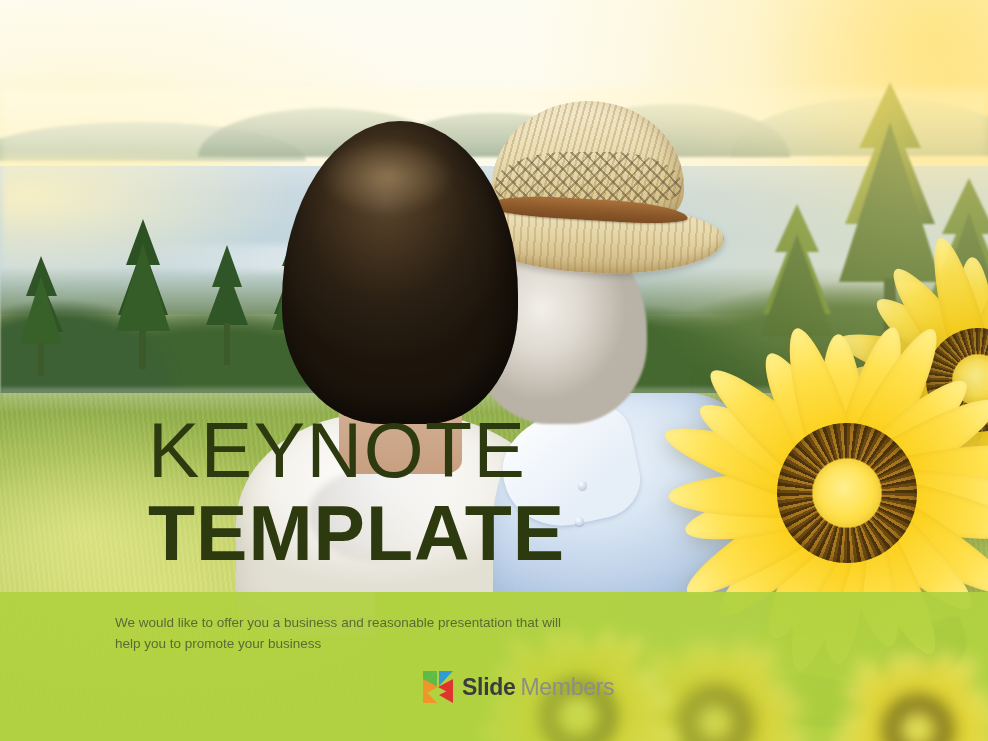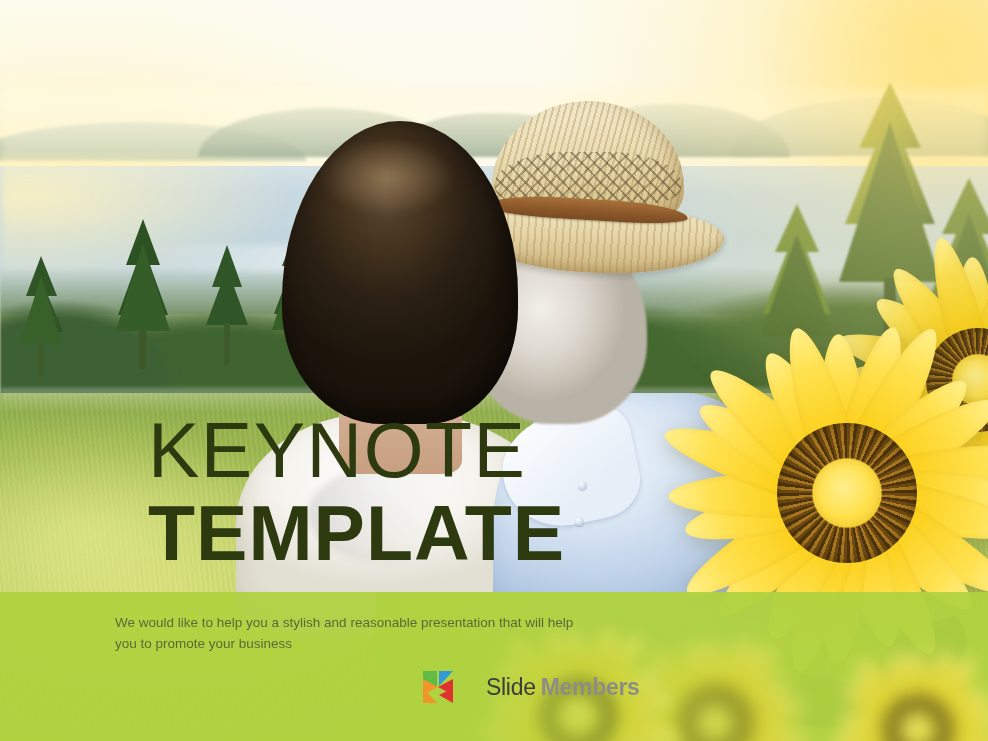--- a/index.html
+++ b/index.html
@@ -297,22 +297,22 @@
 
   .logo{
     position:absolute;left:422px;top:668px;height:38px;
     display:flex;align-items:center;gap:8px;z-index:7;
   }
   .logo-mark{position:relative;width:32px;height:34px;flex:0 0 auto;}
   .logo-text{
     font-size:23px;letter-spacing:-.3px;white-space:nowrap;
     display:flex;align-items:baseline;gap:5px;
   }
-  .logo-text .b{font-weight:400;color:#3c3c3c;margin-left:24px;}
-  .logo-text .n{font-weight:700;color:#8d8d85;}
+  .logo-text .b{font-weight:700;color:#3c3c3c;}
+  .logo-text .n{font-weight:400;color:#8d8d85;}
 </style>
 </head>
 <body>
 
 <div class="slide">
 
   <div class="photo">
 
     <div class="sky"></div>
 
@@ -534,21 +534,21 @@
         <span class="petal" style="width: 30.6px; height: 91.1127px; margin-left: -15.3px; margin-top: -91.1127px; transform: rotate(260deg);"></span>
         <span class="petal" style="width: 30.6px; height: 80.1164px; margin-left: -15.3px; margin-top: -80.1164px; transform: rotate(277deg);"></span>
         <span class="petal" style="width: 30.6px; height: 86.4px; margin-left: -15.3px; margin-top: -86.4px; transform: rotate(301deg);"></span>
         <span class="petal" style="width: 30.6px; height: 92.6836px; margin-left: -15.3px; margin-top: -92.6836px; transform: rotate(318deg);"></span>
         <span class="petal" style="width: 30.6px; height: 81.6873px; margin-left: -15.3px; margin-top: -81.6873px; transform: rotate(342deg);"></span>
       </div>
     <div class="disc" style="width: 72px; height: 72px;"></div>
   </div>
   <div class="greenband-fade"></div>
 
-  <div class="subtitle">We would like to help you a stylish and reasonable presentation that will help you to promote your business</div>
+  <div class="subtitle">We would like to offer you a business and reasonable presentation that will help you to promote your business</div>
 
   <div class="logo">
     <span class="logo-mark">
       <svg viewBox="0 0 32 34" width="32" height="34">
         <polygon points="1,1 15,1 1,16" fill="#5fbb46"></polygon>
         <polygon points="17,1 31,1 17,16" fill="#2f9bd8"></polygon>
         <polygon points="1,18 15,33 1,33" fill="#f0952a"></polygon>
         <polygon points="31,18 31,33 17,25" fill="#e0332f"></polygon>
         <polygon points="15,1 15,16 1,16" fill="#5fbb46"></polygon>
         <polygon points="17,1 31,16 17,16" fill="#2f9bd8" opacity="0"></polygon>

